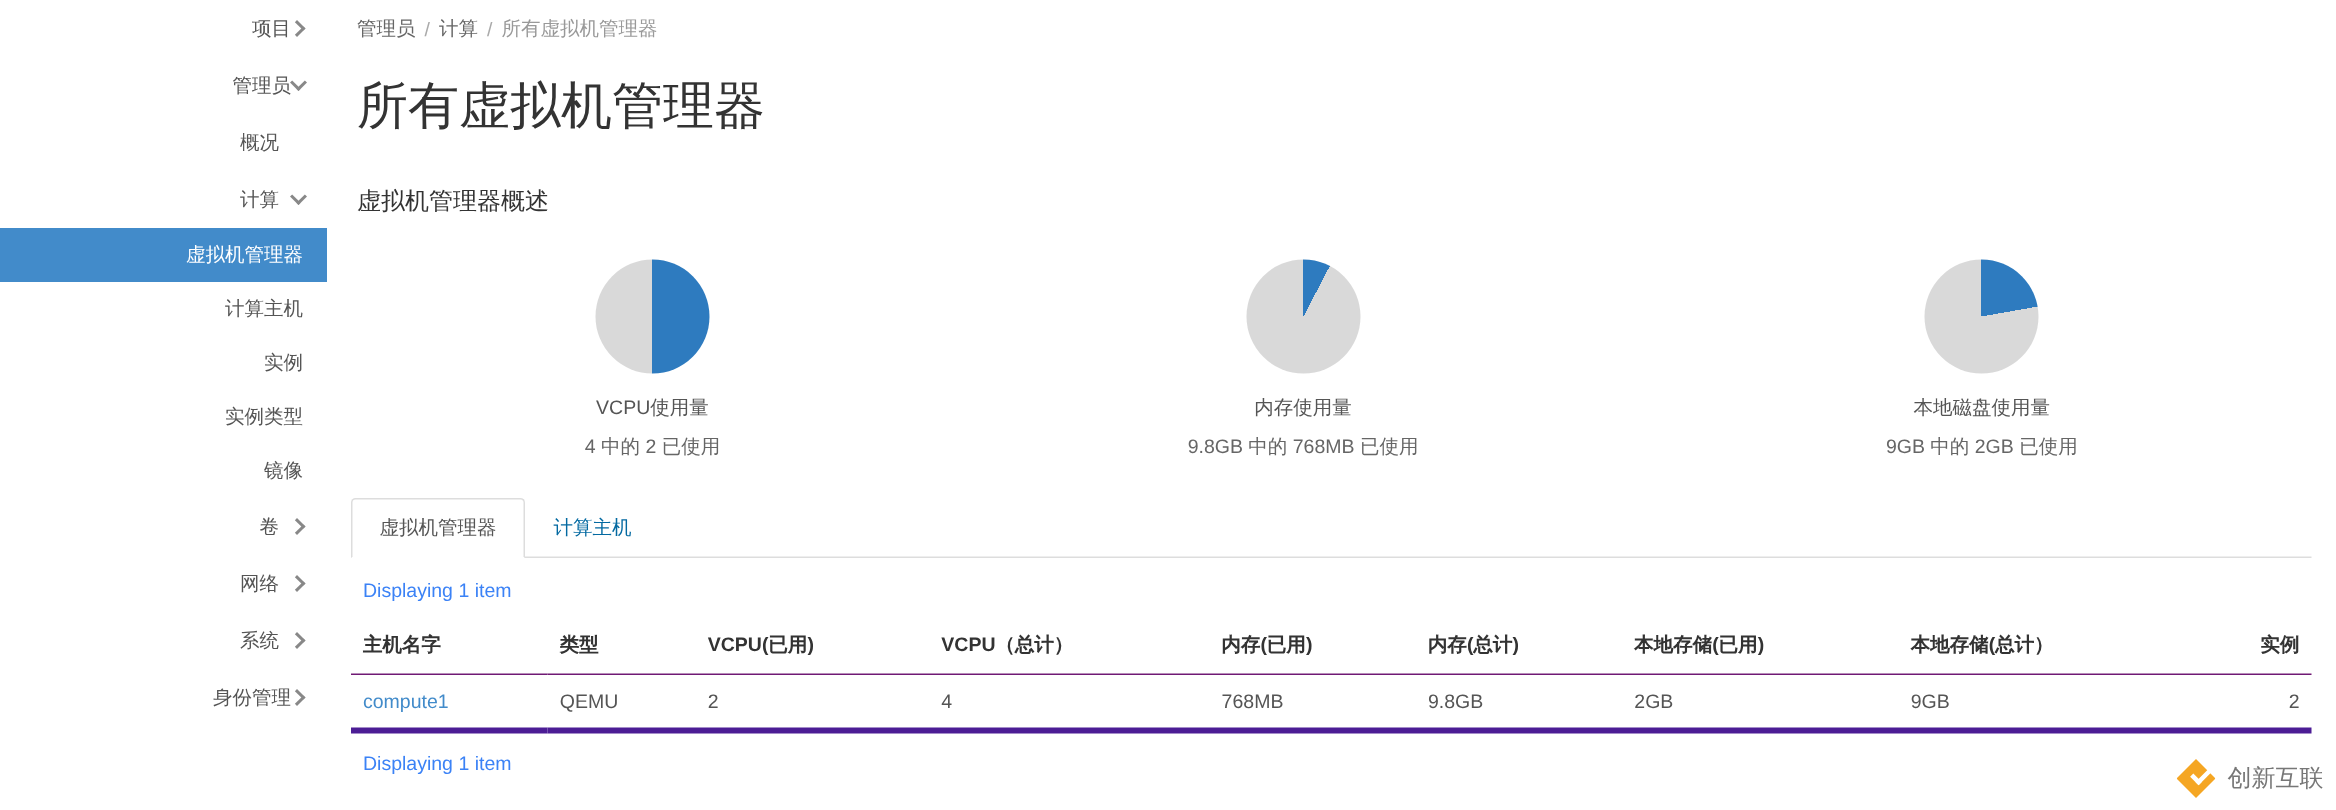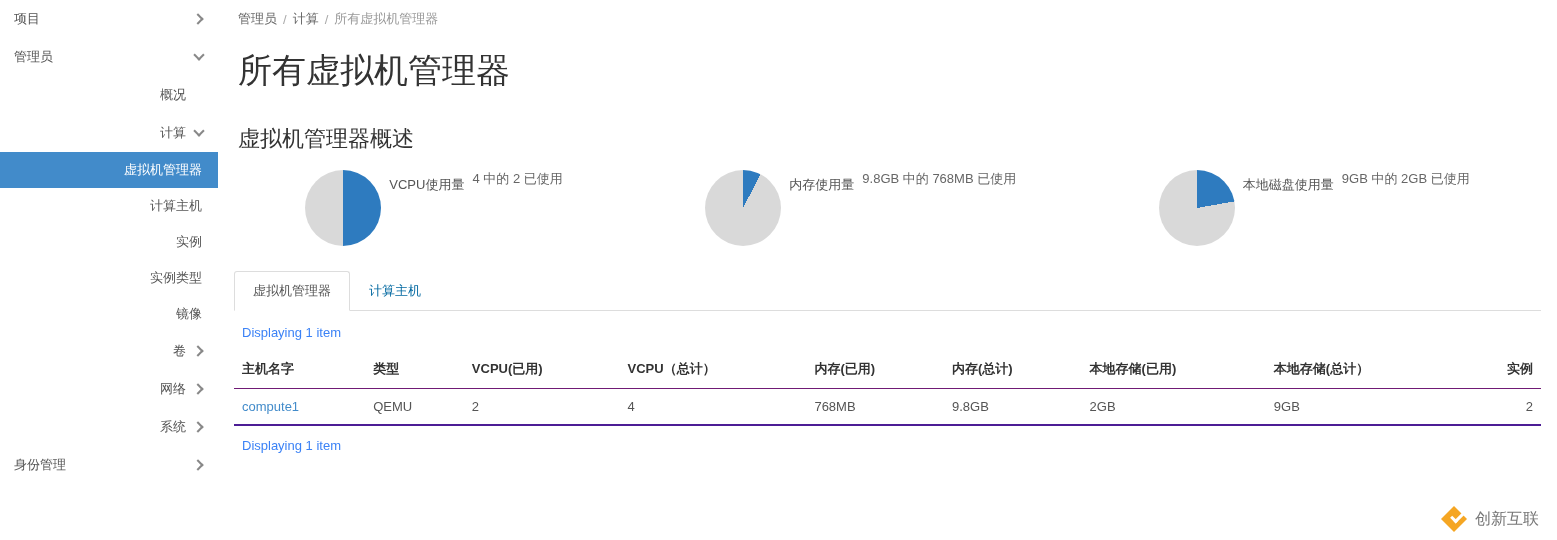--- a/index.html
+++ b/index.html
@@ -17,21 +17,21 @@
     padding-top: 0;
   }
   .nav-item {
     display: flex;
     align-items: center;
     justify-content: space-between;
     padding: 10px 14px;
     cursor: pointer;
     color: #555;
   }
-  .nav-item.level-1 { padding-left: 14px; }
+  .nav-item.level-1 { padding-left: 14px; justify-content: flex-end; }
   .nav-item.level-2 { justify-content: flex-end; padding-right: 32px; }
   .nav-item.level-2 .nav-label { text-align: center; }
   .nav-item.level-2-expand {
     display: flex;
     align-items: center;
     justify-content: flex-end;
     padding: 10px 14px;
     cursor: pointer;
     color: #555;
     gap: 8px;
@@ -81,35 +81,35 @@
   .breadcrumb .bc-sep  { color: #aaa; }
   .breadcrumb .bc-cur  { color: #999; }
 
   h1.page-title {
     font-size: 34px;
     font-weight: 400;
     color: #333;
     margin: 10px 0 30px 4px;
   }
   h2.section-title {
-    font-size: 22px;
+    font-size: 16px;
     font-weight: 400;
     color: #333;
-    margin: 0 0 16px 4px;
+    margin: 0 0 28px 4px;
   }
 
   .charts {
     display: flex;
     justify-content: space-around;
     margin: 10px 0 24px 0;
   }
   .chart-block {
     display: flex;
-    flex-direction: row;
-    align-items: flex-start;
+    flex-direction: column;
+    align-items: center;
     gap: 8px;
   }
   .donut {
     width: 76px;
     height: 76px;
     border-radius: 50%;
     position: relative;
   }
   .chart-label { color: #555; font-size: 13px; margin-top: 6px; }
   .chart-sub   { color: #666; font-size: 13px; }
@@ -146,30 +146,30 @@
   table.data th {
     text-align: left;
     font-weight: 700;
     color: #333;
     padding: 10px 8px;
     border-bottom: 1px solid #701a75;
     font-size: 13px;
   }
   table.data td {
     padding: 10px 8px;
-    border-bottom: 2px solid #4c1d95;
+    border-bottom: 4px solid #4c1d95;
     color: #555;
     font-size: 13px;
   }
   table.data td.link a { color: #428bca; text-decoration: none; }
   table.data th.right, table.data td.right { text-align: right; }
 
   .watermark {
     position: fixed;
-    right: 18px;
+    right: 8px;
     bottom: 8px;
     display: flex;
     align-items: center;
     gap: 8px;
     color: #777;
     font-size: 16px;
   }
   .watermark .logo {
     width: 26px; height: 26px;
     position: relative;

